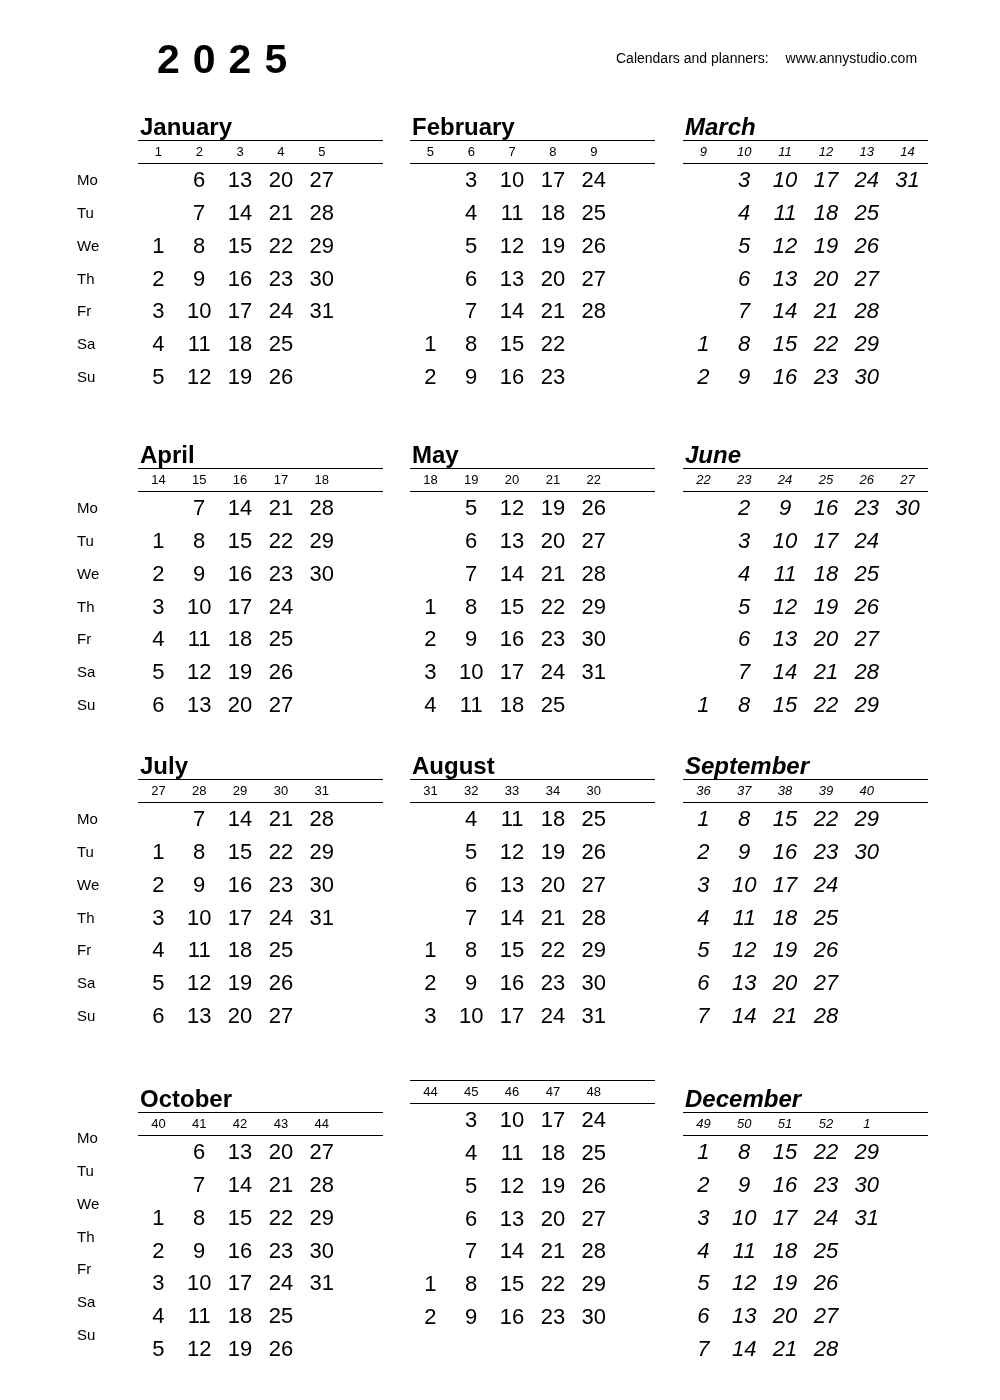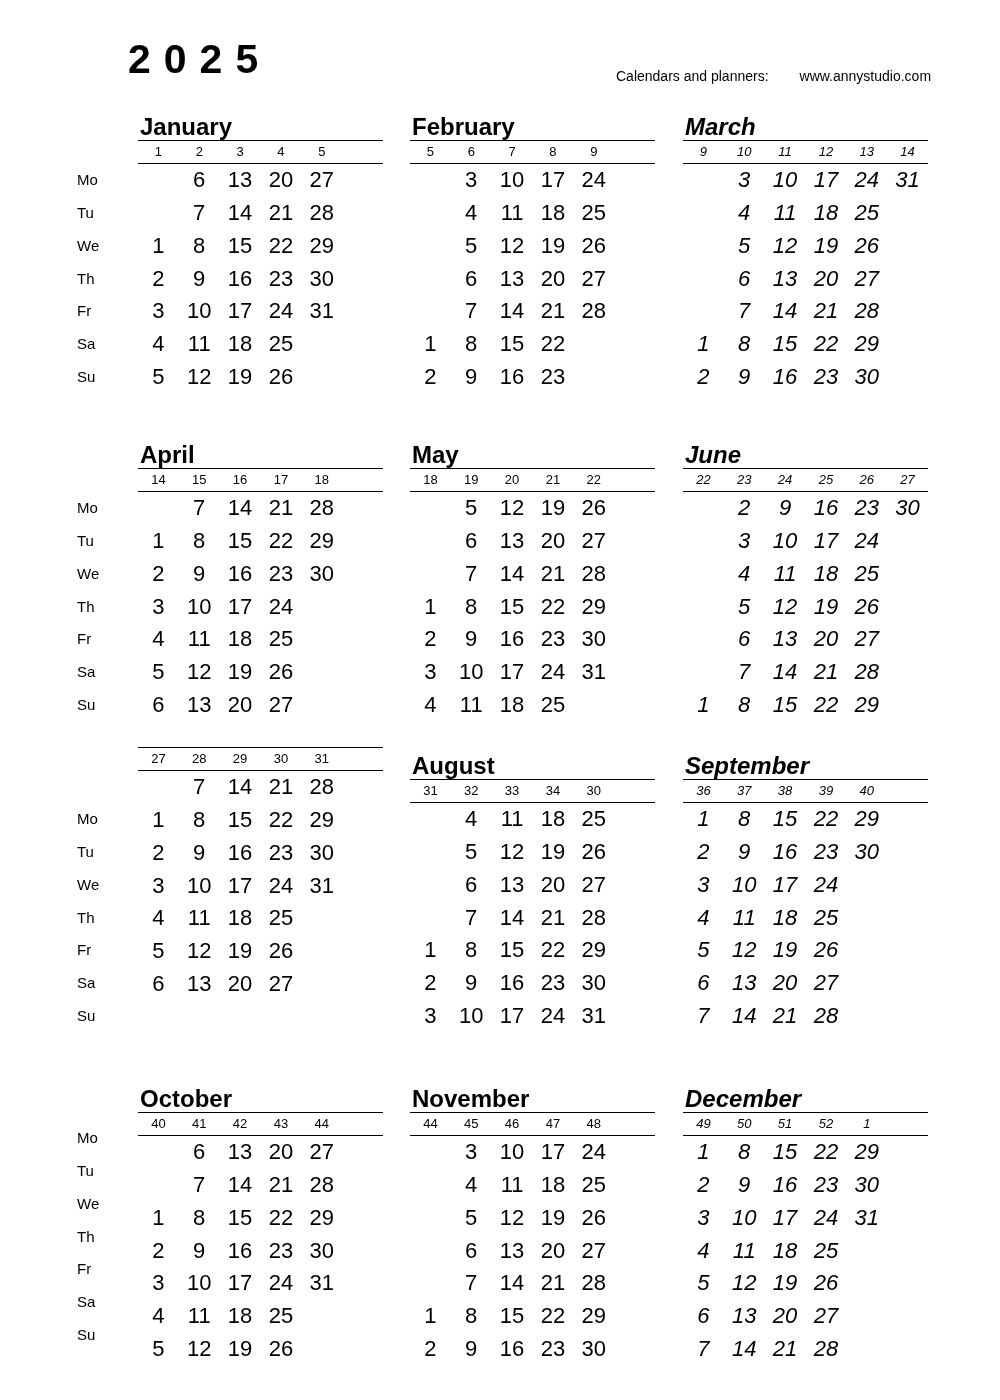--- a/index.html
+++ b/index.html
@@ -1,25 +1,25 @@
 <!DOCTYPE html>
 <html><head>
 <meta charset="utf-8">
 <style>
   html,body { margin:0; padding:0; background:#fff; }
   #page {
     position:relative; width:1000px; height:1400px; background:#ffffff;
     font-family:"Liberation Sans", sans-serif; color:#000; overflow:hidden;
   }
   #year-title {
-    position:absolute; left:128px; top:36px;
+    position:absolute; left:157px; top:36px;
     font-size:41px; font-weight:bold; letter-spacing:13px; white-space:nowrap;
   }
   #header-right {
-    position:absolute; left:616px; top:68px; display:flex; gap:31px;
+    position:absolute; left:616px; top:50px; display:flex; gap:17px;
     font-size:14px; white-space:nowrap;
   }
   .weekday-col { position:absolute; width:56px; }
   .weekday-label { height:32.86px; line-height:32.86px; font-size:15px; }
   .month-block { position:absolute; width:245px; }
   .month-title {
     height:32px; display:flex; align-items:flex-end;
     font-size:24px; font-weight:bold; line-height:26px; padding-left:2px;
     white-space:nowrap;
   }
@@ -398,20 +398,21 @@
       <div class="weekday-col labels row2">
         <div class="weekday-label">Mo</div>
         <div class="weekday-label">Tu</div>
         <div class="weekday-label">We</div>
         <div class="weekday-label">Th</div>
         <div class="weekday-label">Fr</div>
         <div class="weekday-label">Sa</div>
         <div class="weekday-label">Su</div>
       </div>
       <div class="month-block row2 col0">
+        <div class="month-title">July</div>
         <div class="week-row">
           <div class="week-number">27</div>
           <div class="week-number">28</div>
           <div class="week-number">29</div>
           <div class="week-number">30</div>
           <div class="week-number">31</div>
           <div class="week-number"></div>
         </div>
         <div class="day-grid">
           <div class="day-cell"></div>
@@ -626,21 +627,20 @@
           <div class="day-cell"></div>
           <div class="day-cell">5</div>
           <div class="day-cell">12</div>
           <div class="day-cell">19</div>
           <div class="day-cell">26</div>
           <div class="day-cell"></div>
           <div class="day-cell"></div>
         </div>
       </div>
       <div class="month-block row3 col1">
-        <div class="month-title">November</div>
         <div class="week-row">
           <div class="week-number">44</div>
           <div class="week-number">45</div>
           <div class="week-number">46</div>
           <div class="week-number">47</div>
           <div class="week-number">48</div>
           <div class="week-number"></div>
         </div>
         <div class="day-grid">
           <div class="day-cell"></div>

